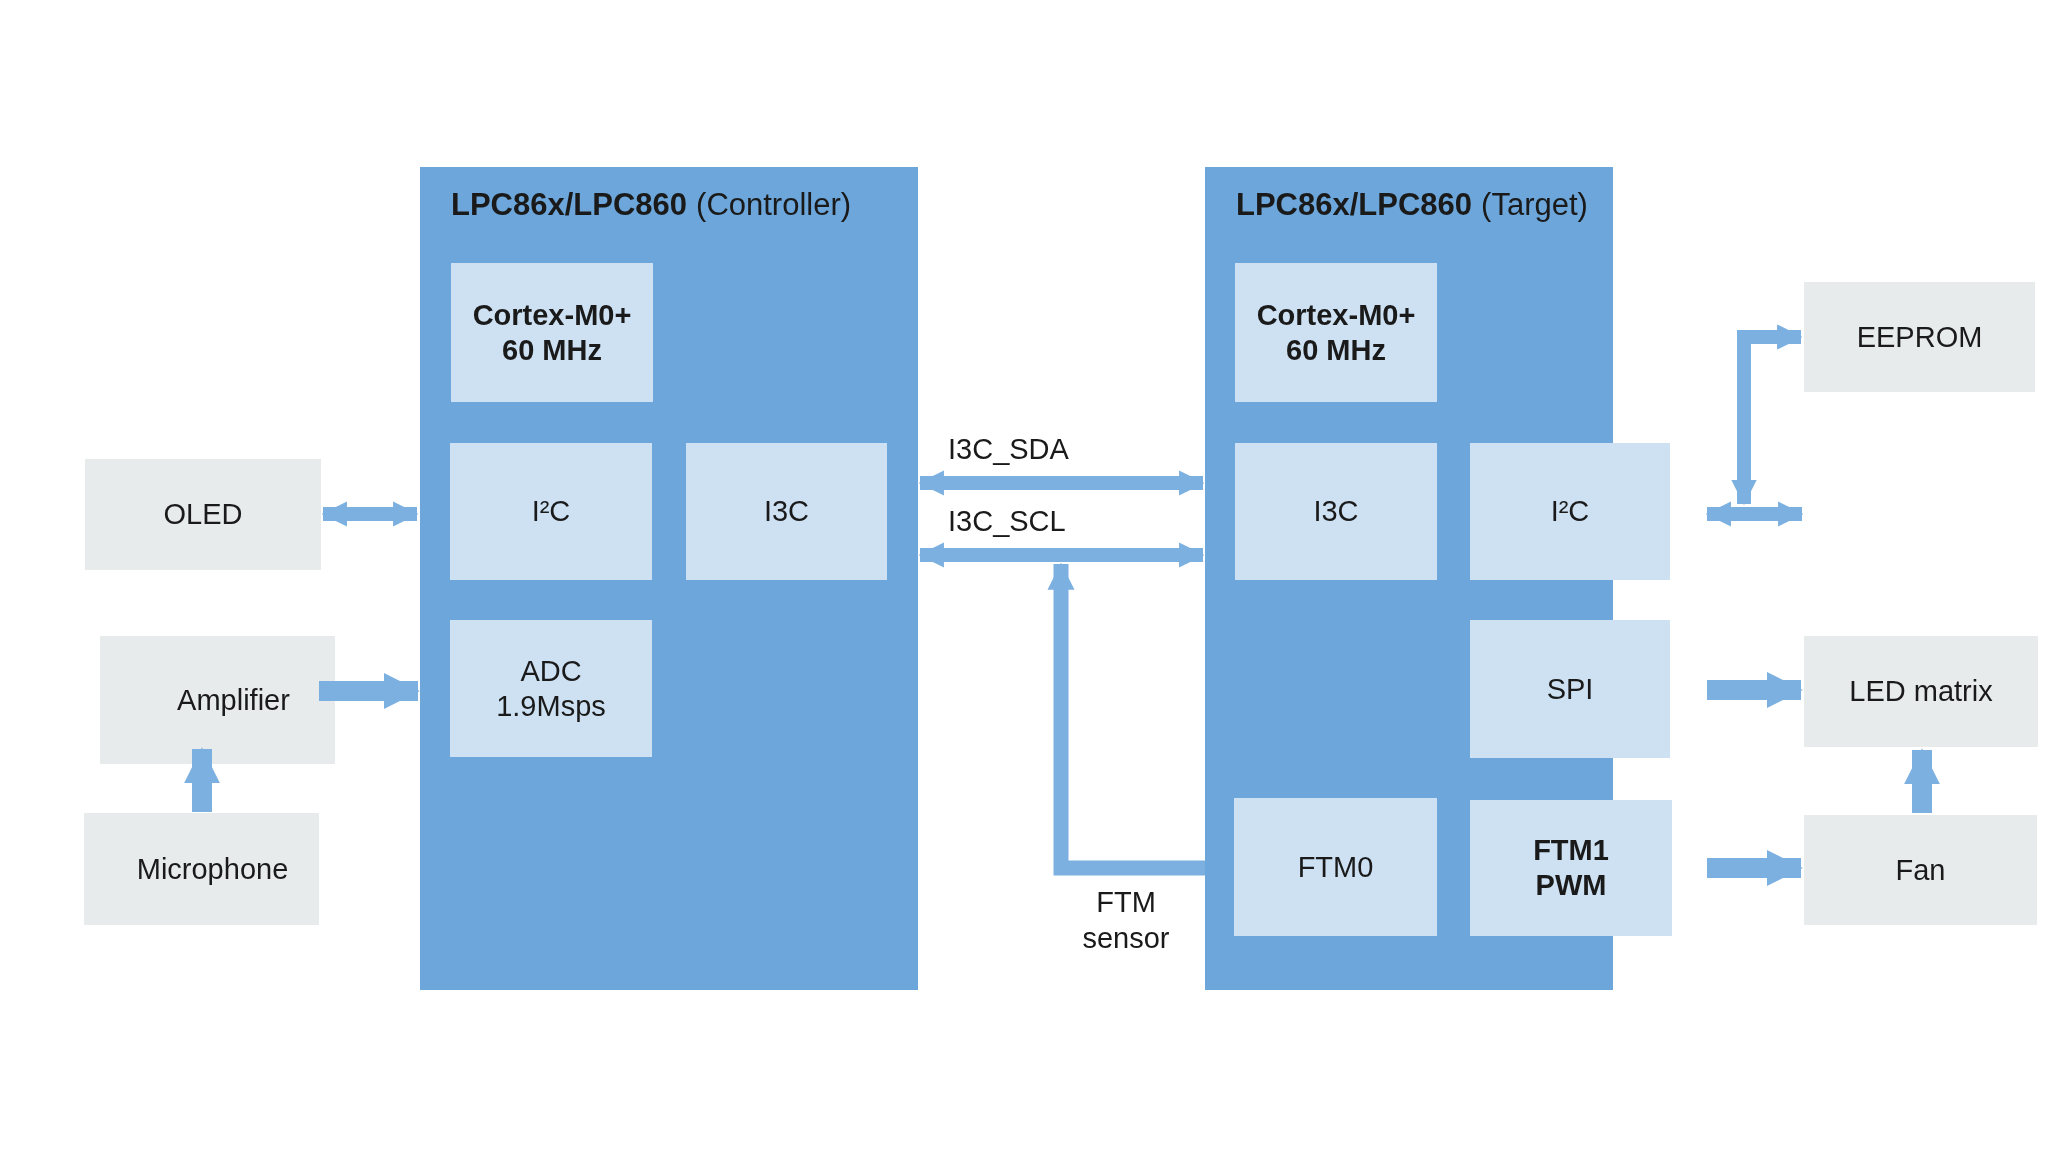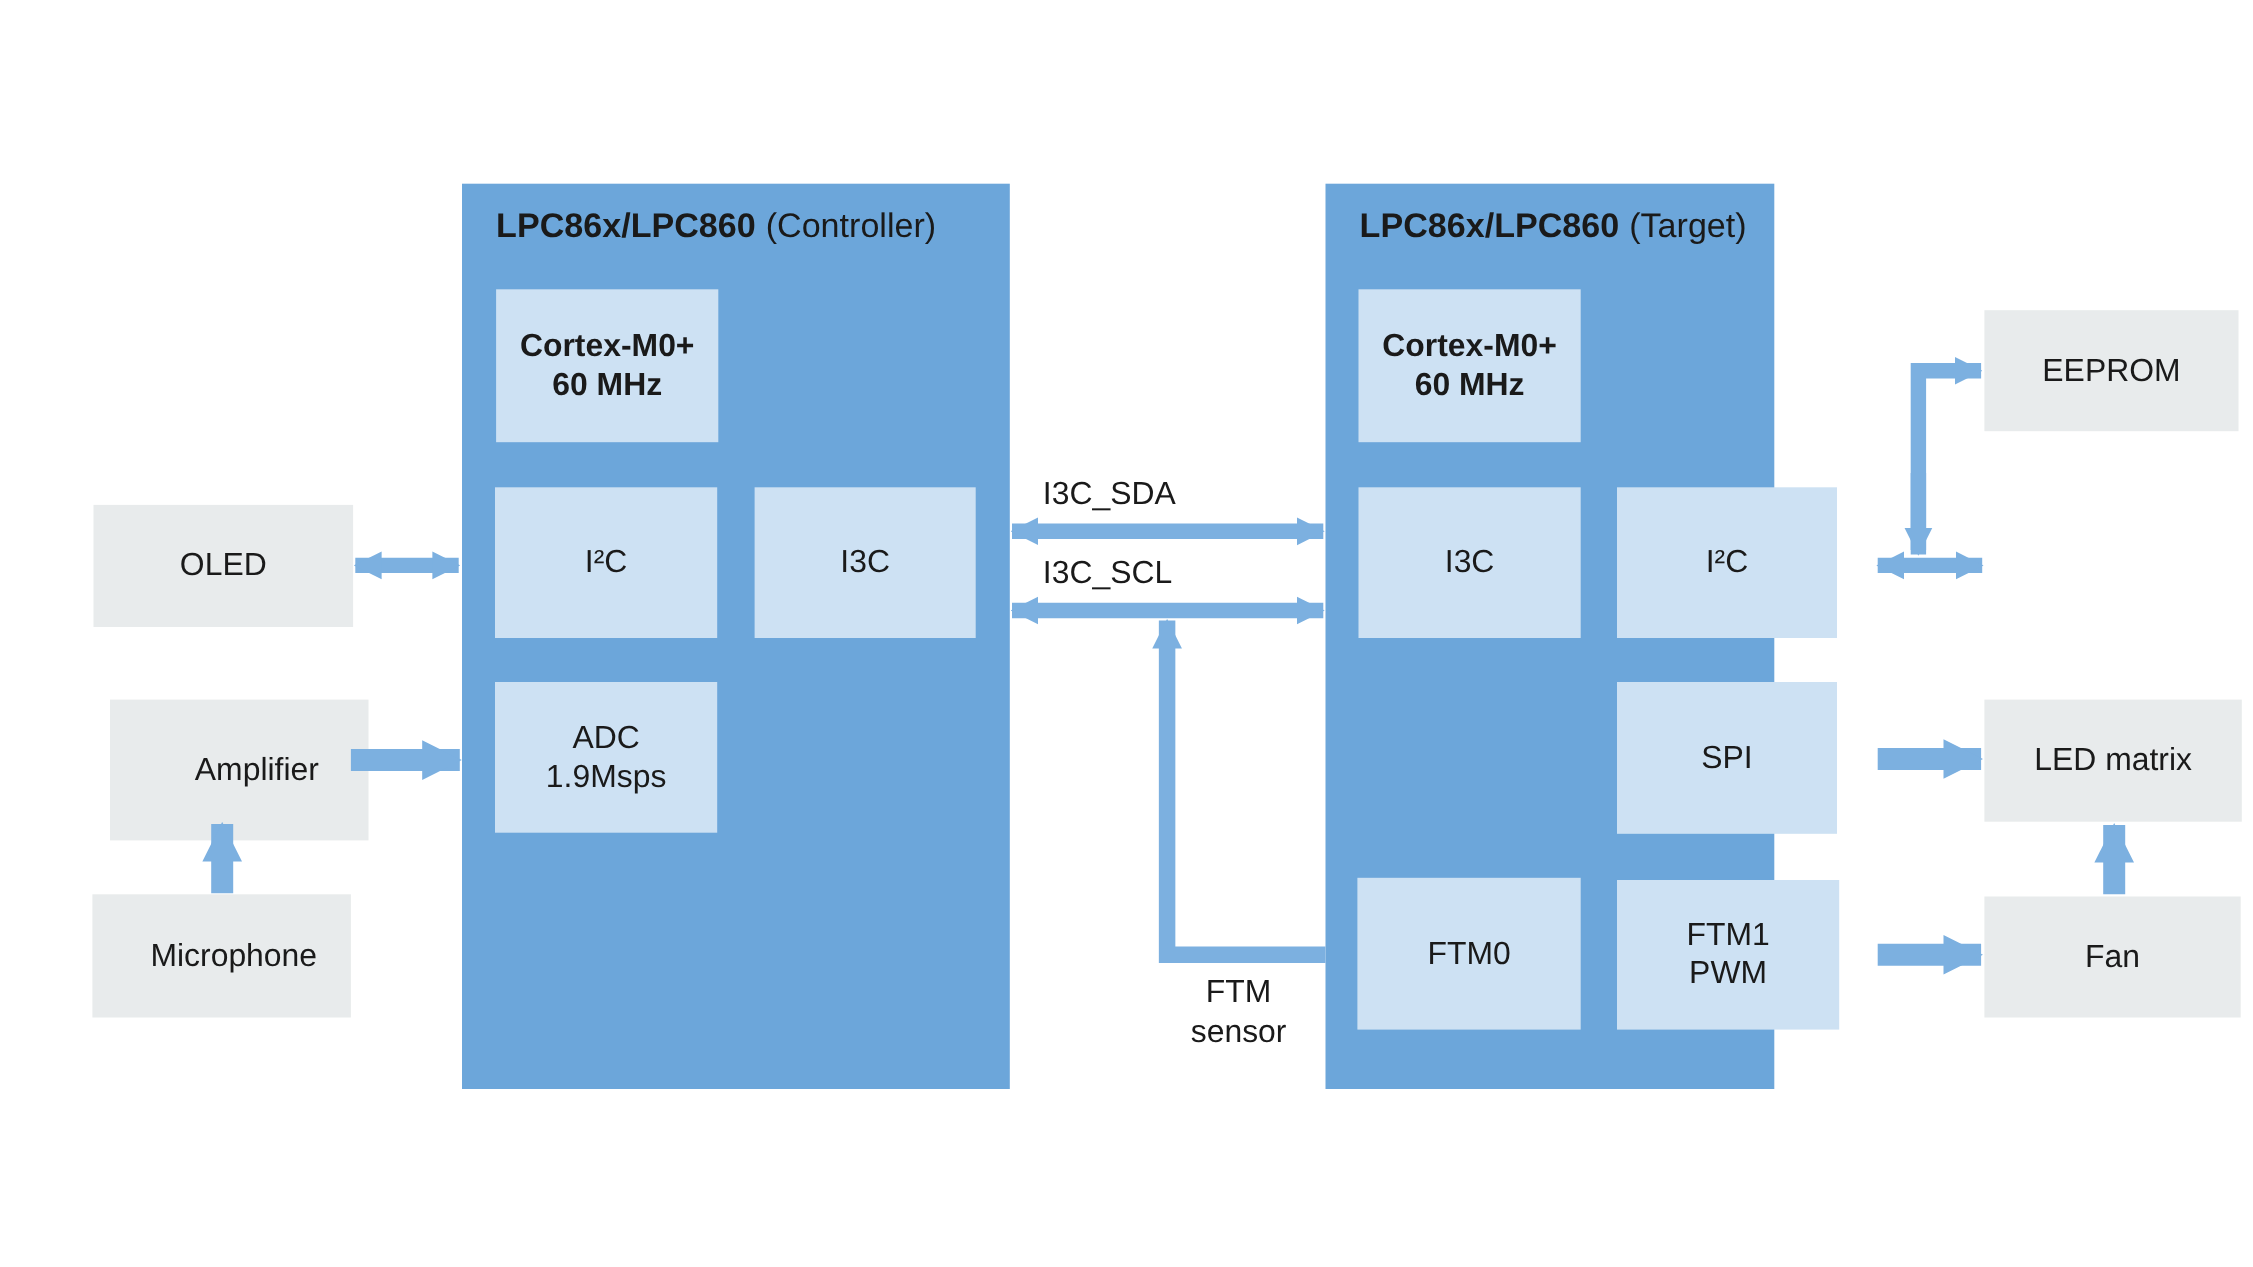--- a/index.html
+++ b/index.html
@@ -68,21 +68,21 @@
     <div class="blk bold" style="left:30px; top:96px; width:202px; height:139px;">
       <div>
         <div>Cortex-M0+</div>
         <div>60 MHz</div>
       </div>
     </div>
     <div class="blk" style="left:30px; top:276px; width:202px; height:137px;">I3C</div>
     <div class="blk" style="left:265px; top:276px; width:200px; height:137px;">I²C</div>
     <div class="blk" style="left:265px; top:453px; width:200px; height:138px;">SPI</div>
     <div class="blk" style="left:29px; top:631px; width:203px; height:138px;">FTM0</div>
-    <div class="blk" style="left:265px; top:633px; width:202px; height:136px;">
+    <div class="blk" style="left:265px; top:633px; width:202px; height:136px;font-weight:bold;">
       <div>
         <div>FTM1</div>
         <div>PWM</div>
       </div>
     </div>
   </div>
 
   <div class="per" style="left:53px; top:459px; width:236px; height:111px;">OLED</div>
   <div class="per" style="left:68px; top:636px; width:235px; height:128px;padding-left:32px;">Amplifier</div>
   <div class="per" style="left:52px; top:813px; width:235px; height:112px;padding-left:22px;">Microphone</div>

